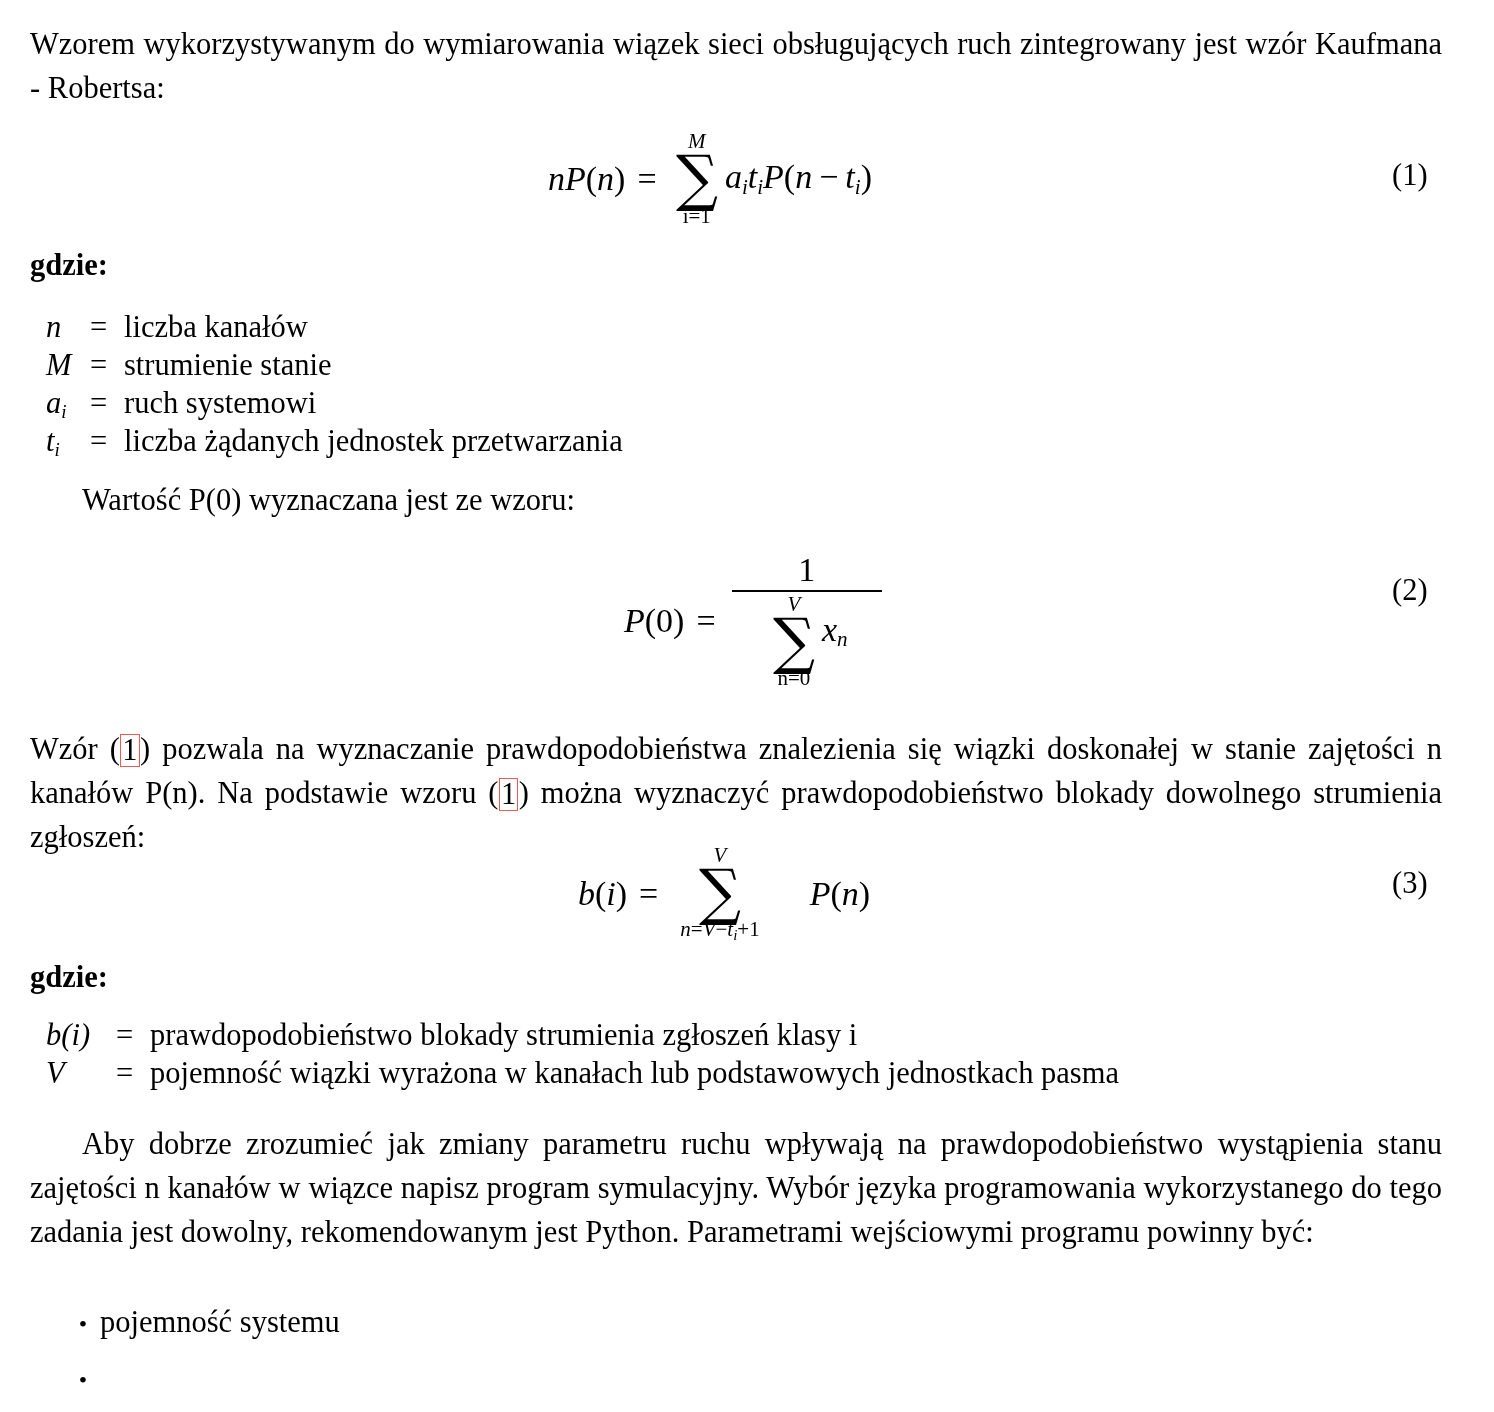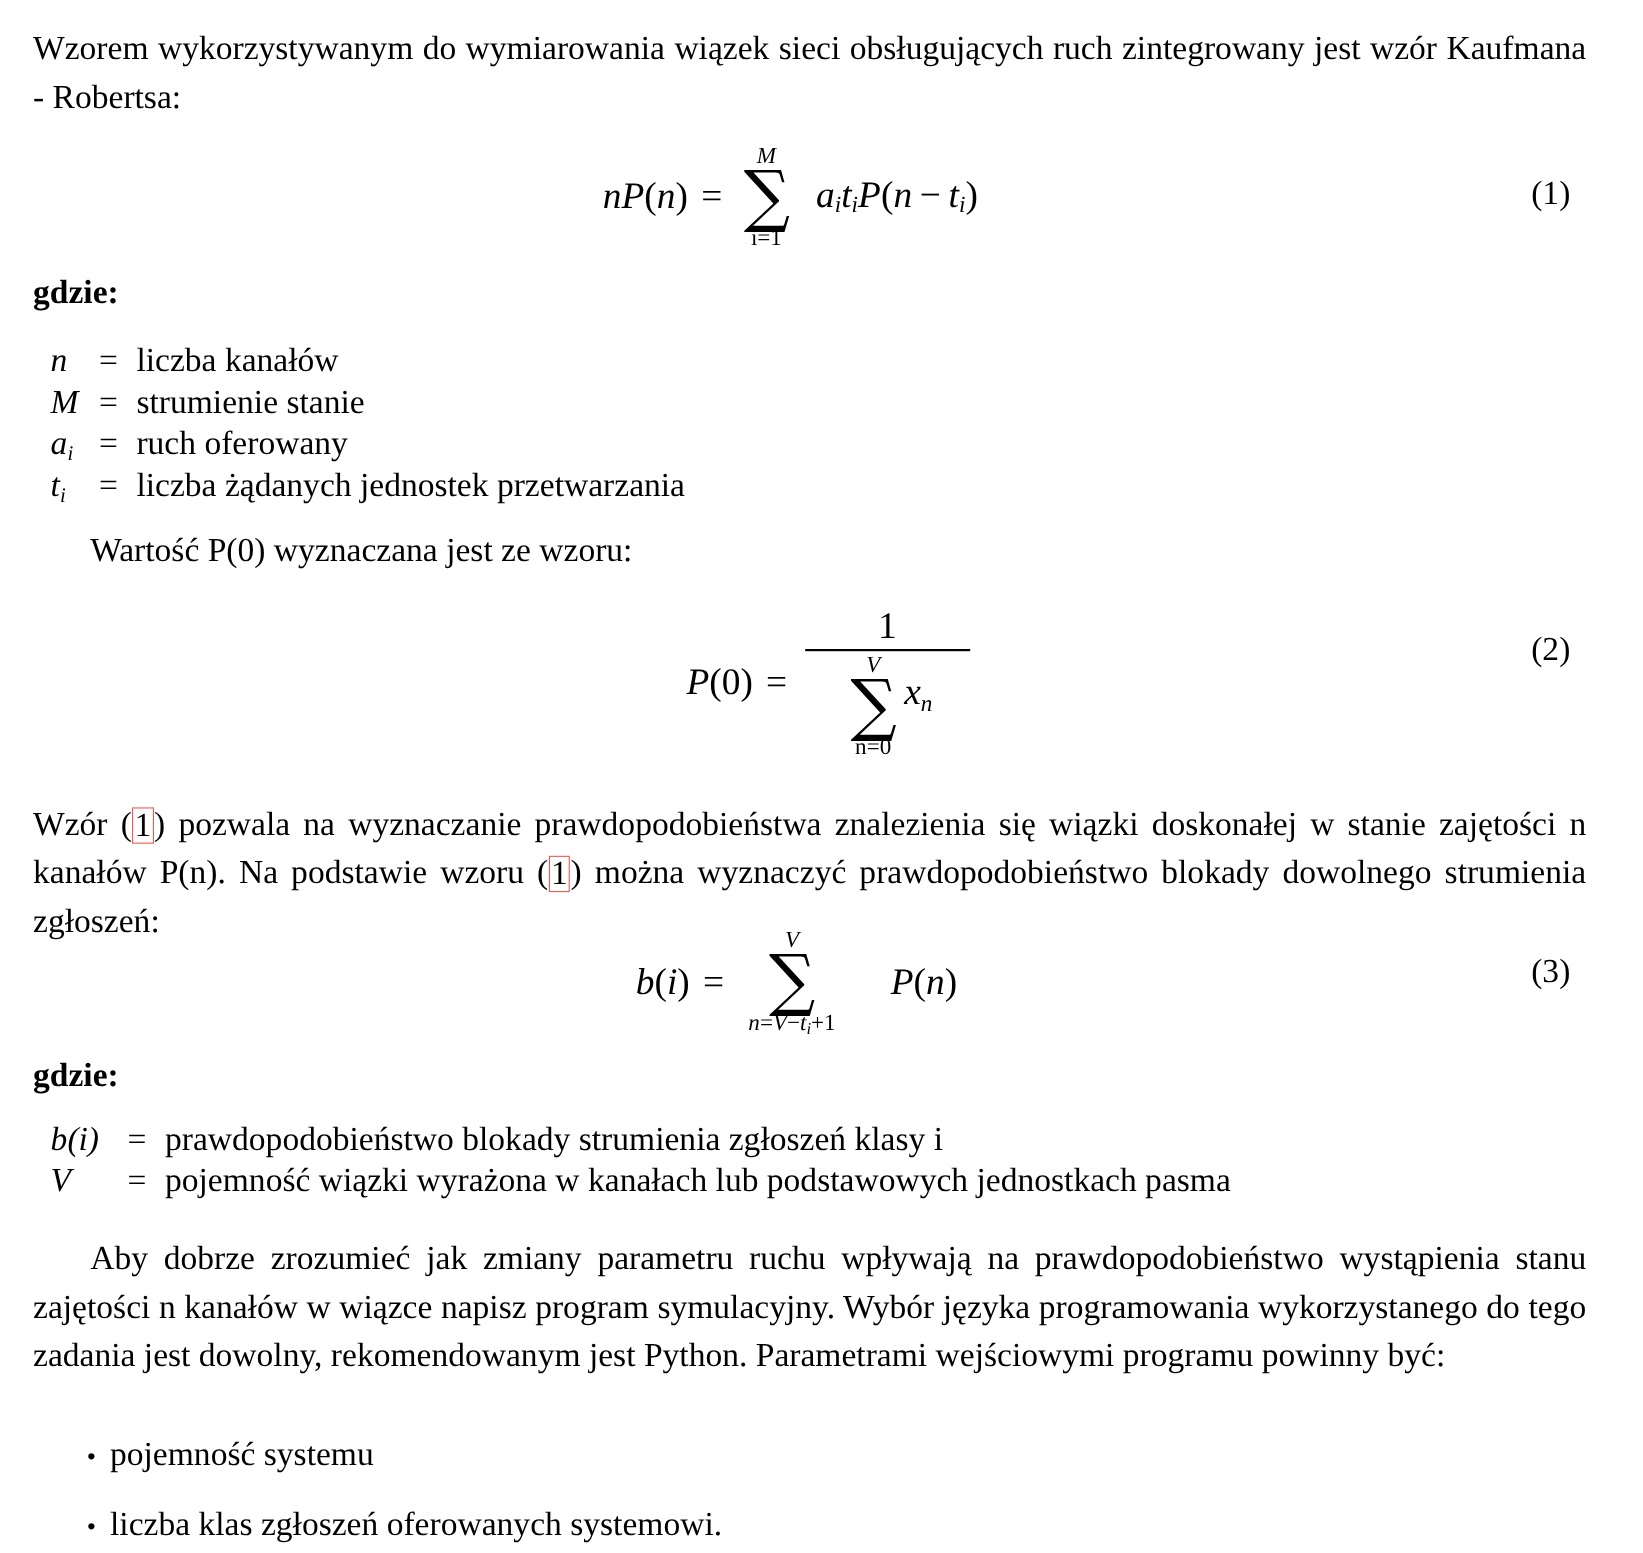--- a/index.html
+++ b/index.html
@@ -188,41 +188,41 @@
       <span class="mi">P</span>
       <span class="mo">(</span>
       <span class="mi">n</span>
       <span class="mo">)</span>
     <span class="mo" style="margin:0 12px;">=</span>
     <span class="sigma-wrap">
       <span class="sigma-top">M</span>
       <span class="sigma-glyph">∑</span>
       <span class="sigma-bot">i=1</span>
     </span>
-    <span style="margin-left:17px;"><span class="mi">a</span><span class="sub">i</span><span class="mi">t</span><span class="sub">i</span><span class="mi">P</span><span class="mo">(</span><span class="mi">n</span><span class="mo" style="margin:0 7px;">−</span><span class="mi">t</span><span class="sub">i</span><span class="mo">)</span></span>
+    <span style="margin-left:0;"><span class="mi">a</span><span class="sub">i</span><span class="mi">t</span><span class="sub">i</span><span class="mi">P</span><span class="mo">(</span><span class="mi">n</span><span class="mo" style="margin:0 7px;">−</span><span class="mi">t</span><span class="sub">i</span><span class="mo">)</span></span>
   </div>
   <div class="eqnum" style="left:1392px; top:158px;">(1)</div>
 
   <div class="gdzie" style="left:30px; top:243px;">gdzie:</div>
 
   <div class="deflist" style="left:46px; top:308px;">
     <div class="defrow">
       <span class="defsym" style="width:44px;">n</span>
       <span class="defeq">=</span>
       <span class="deftxt">liczba kanałów</span>
     </div>
     <div class="defrow">
       <span class="defsym" style="width:44px;">M</span>
       <span class="defeq">=</span>
       <span class="deftxt">strumienie stanie</span>
     </div>
     <div class="defrow">
       <span class="defsym" style="width:44px;"><span>a</span><span class="sub">i</span></span>
       <span class="defeq">=</span>
-      <span class="deftxt">ruch oferowany</span>
+      <span class="deftxt">ruch systemowi</span>
     </div>
     <div class="defrow">
       <span class="defsym" style="width:44px;"><span>t</span><span class="sub">i</span></span>
       <span class="defeq">=</span>
       <span class="deftxt">liczba żądanych jednostek przetwarzania</span>
     </div>
   </div>
 
   <div class="para indent" style="left:30px; top:478px; width:1412px;">Wartość P(0) wyznaczana jest ze wzoru:</div>
 
@@ -281,17 +281,16 @@
 
   <div class="para indent" style="left:30px; top:1122px; width:1412px;">Aby dobrze zrozumieć jak zmiany parametru ruchu wpływają na prawdopodobieństwo wystąpienia stanu zajętości n kanałów w wiązce napisz program symulacyjny. Wybór języka programowania wykorzystanego do tego zadania jest dowolny, rekomendowanym jest Python.  Parametrami wejściowymi programu powinny być:</div>
 
   <div class="bullets" style="left:66px; top:1305px; width:1370px;">
     <div class="bullet-item" style="margin-bottom:28px;">
       <span class="bullet-dot">•</span>
       <span class="bullet-text">pojemność systemu</span>
     </div>
     <div class="bullet-item">
       <span class="bullet-dot">•</span>
-      <span class="bullet-text">liczba klas zgłoszeń oferowanych systemowi.</span>
     </div>
   </div>
 
 </div>
 
 </body></html>

